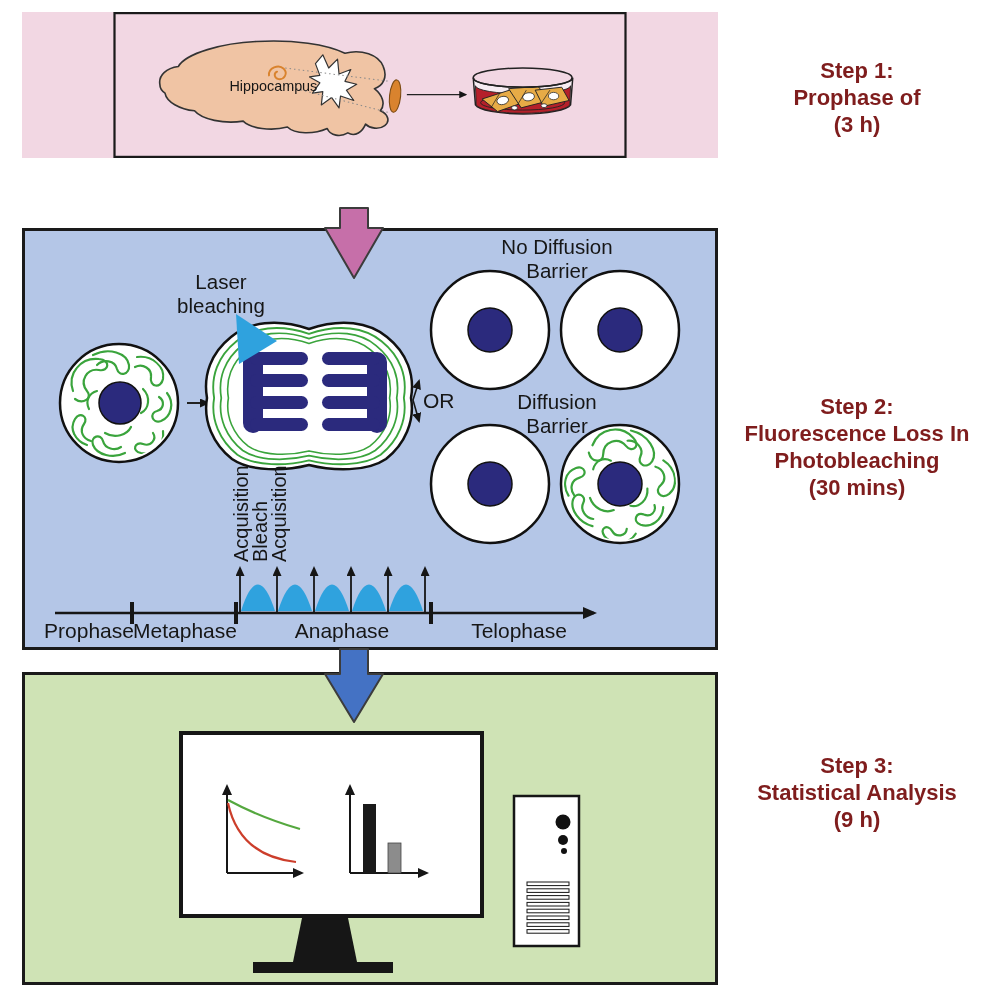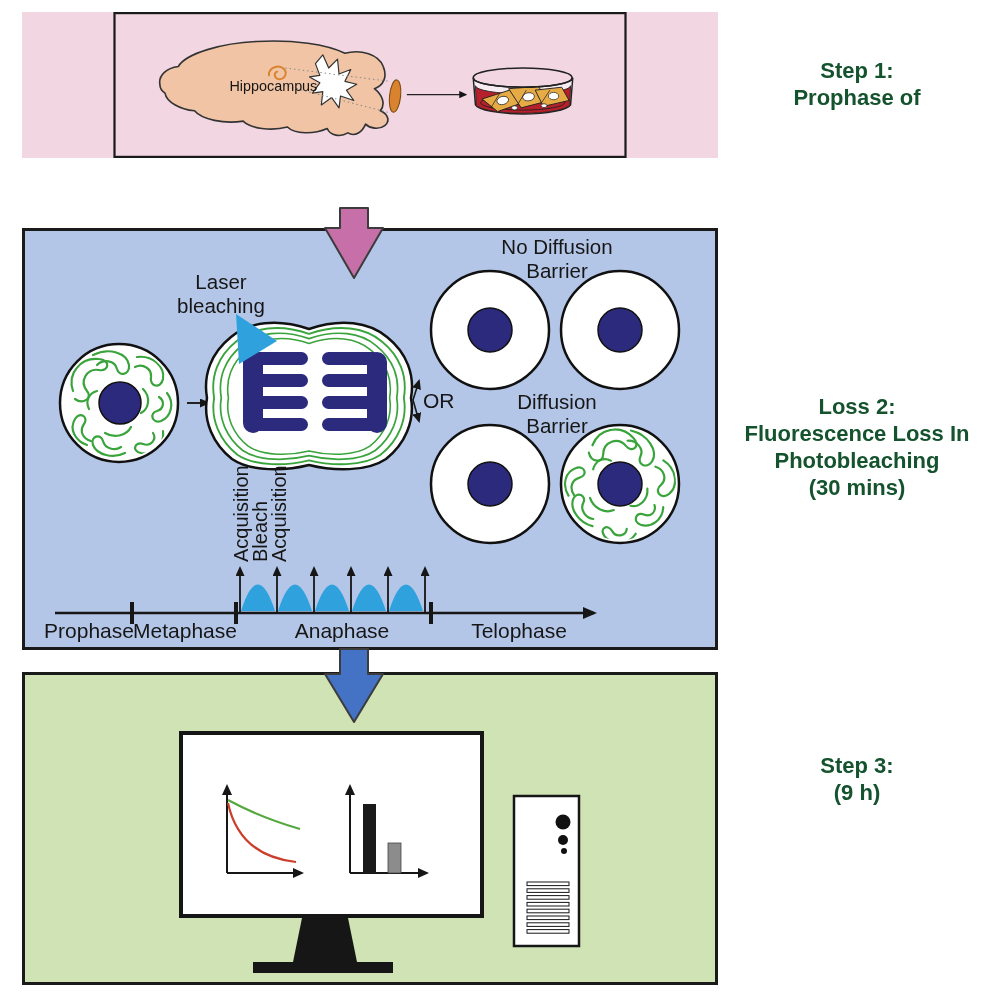--- a/index.html
+++ b/index.html
@@ -4,21 +4,21 @@
 <style>
   html,body{margin:0;padding:0;background:#ffffff;}
   body{width:996px;height:996px;font-family:"Liberation Sans",sans-serif;}
   .canvas{position:relative;width:996px;height:996px;background:#fff;overflow:hidden;}
   .panel{position:absolute;left:22px;width:696px;}
   .panel svg{position:absolute;left:0;top:0;width:100%;height:100%;display:block;}
   #panel1{top:12px;height:146px;background:#f2d7e3;}
   #panel2{top:228px;height:422px;background:#b4c6e7;}
   #panel3{top:672px;height:313px;background:#cfe3b5;}
   .step-title{position:absolute;left:718px;width:278px;text-align:center;
-              font-weight:bold;font-size:22px;line-height:27px;color:#14532d;}
+              font-weight:bold;font-size:22px;line-height:27px;color:#7f1d1d;}
   #title1{top:57px;} #title2{top:393px;} #title3{top:752px;}
   .overlay{position:absolute;left:0;top:0;width:996px;height:996px;pointer-events:none;}
   svg text{font-family:"Liberation Sans",sans-serif;fill:#161616;}
 </style>
 </head>
 <body>
 
 <div class="canvas">
 
   <div class="panel" id="panel1">
@@ -262,29 +262,31 @@
           <rect x="505" y="250.8" width="42" height="3.6"></rect>
           <rect x="505" y="257.6" width="42" height="3.6"></rect>
         </g>
       </g>
     </svg>
   </div>
 
   <div class="step-title" id="title1">
     <div>Step 1:</div>
     <div>Prophase of</div>
+    <div>(3 h)</div>
   </div>
   <div class="step-title" id="title2">
-    <div>Loss 2:</div>
+    <div>Step 2:</div>
     <div>Fluorescence Loss In</div>
     <div>Photobleaching</div>
     <div>(30 mins)</div>
   </div>
   <div class="step-title" id="title3">
     <div>Step 3:</div>
+    <div>Statistical Analysis</div>
     <div>(9 h)</div>
   </div>
 
   <svg class="overlay" viewBox="0 0 996 996">
     <polygon points="340,208 368,208 368,228 383,228 354,278 325,228 340,228" stroke="#3c3c3c" stroke-width="2" stroke-linejoin="round" fill="#c66fa9"></polygon>
     <polygon points="340,649 368,649 368,674 383,674 354,722 325,674 340,674" stroke="#3c3c3c" stroke-width="2" stroke-linejoin="round" fill="#4472c4"></polygon>
   </svg>
 
 </div>
 

